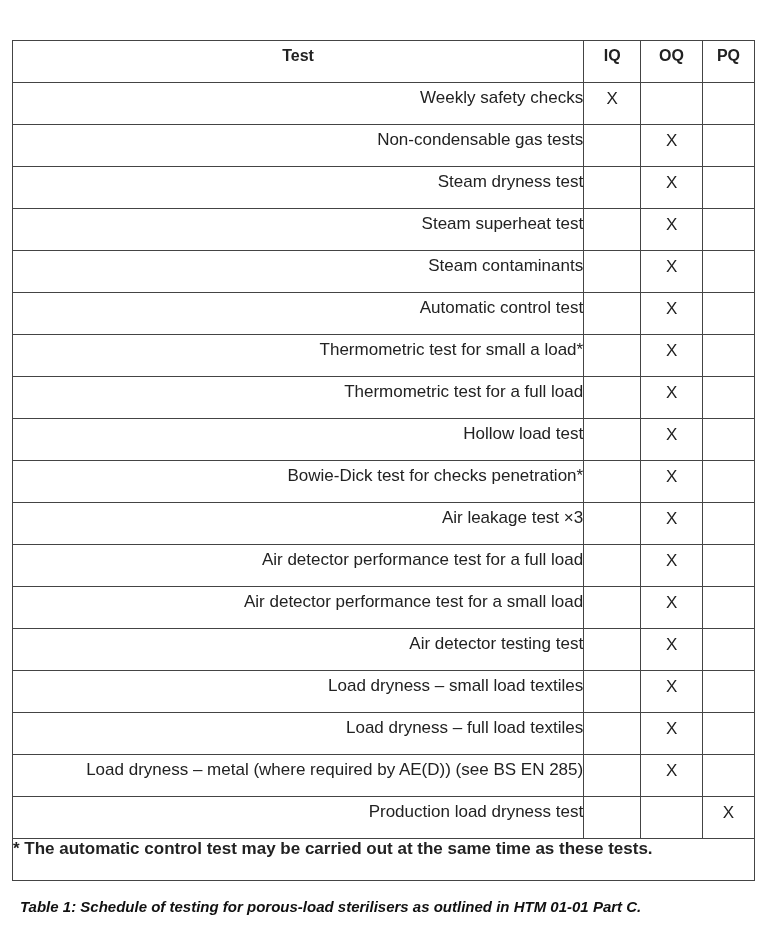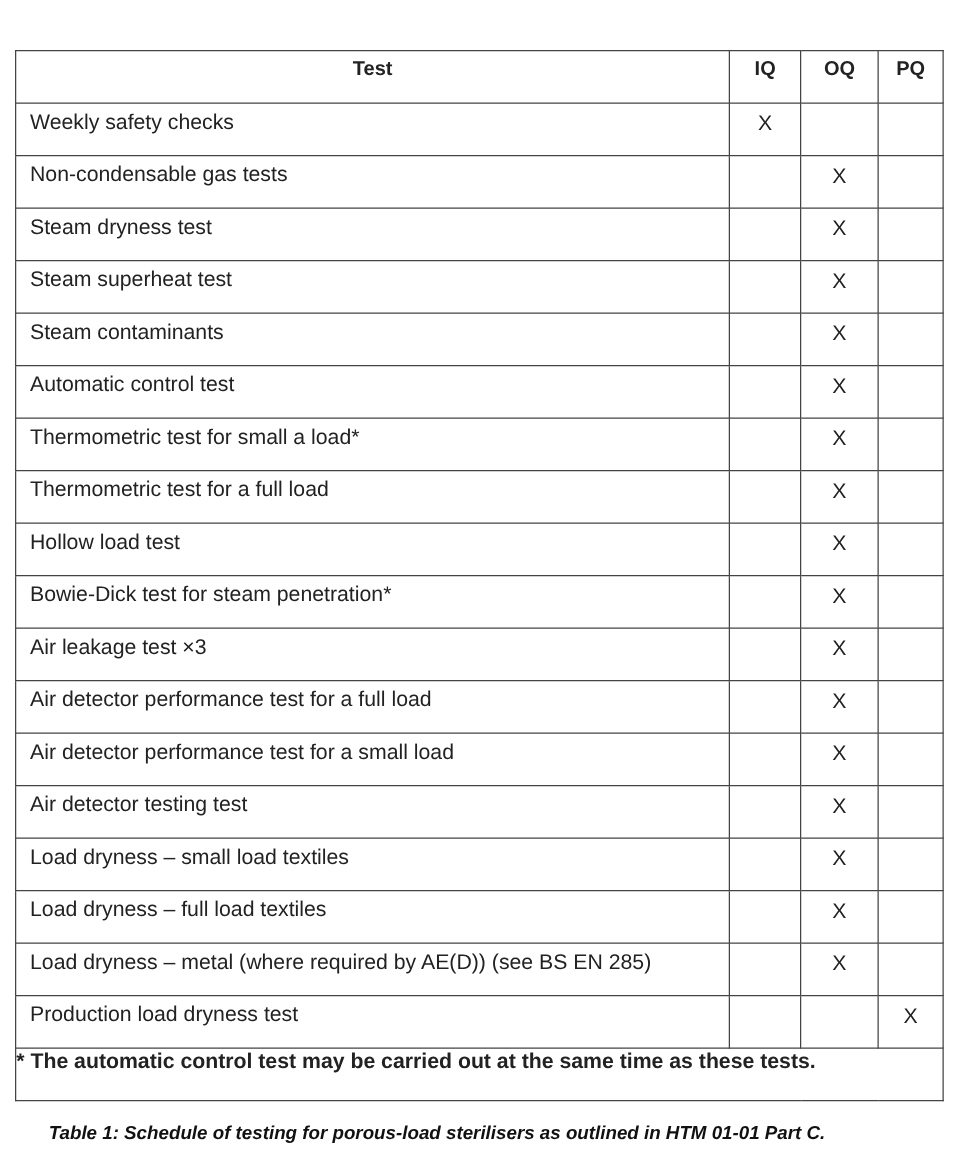--- a/index.html
+++ b/index.html
@@ -7,27 +7,27 @@
   table.sched {
     position: absolute; left: 12px; top: 12px;
     width: 743px; border-collapse: collapse;
     font-size: 17px;
     margin-top: 28px;
   }
   table.sched td, table.sched th {
     border: 1px solid #444; height: 41px; padding: 0;
   }
   table.sched th { font-weight: bold; text-align: center; font-size: 16px; vertical-align: top; padding-top: 6px; height: 35px; }
-  table.sched td.name { padding-left: 11px; vertical-align: top; padding-top: 5px; height: 36px; }
+  table.sched td.name { padding-left: 11px; vertical-align: top; padding-top: 5px; height: 36px; text-align: right; }
   table.sched td.mark { text-align: center; vertical-align: top; padding-top: 6px; height: 35px; font-size: 17px; }
   col.c0 { width: 572px; } col.c1 { width: 57px; } col.c2 { width: 62px; } col.c3 { width: 52px; }
   td.foot { padding-left: 11px; vertical-align: top; padding-top: 5px; height: 36px; font-weight: bold; }
   .caption {
     position: absolute; left: 20px; top: 898px;
-    font-style: italic; font-weight: bold; font-size: 15px; color: #111; margin-left: 19px;
+    font-style: italic; font-weight: bold; font-size: 15px; color: #111;
   }
 </style>
 </head>
 <body>
 
 <table class="sched">
   <colgroup>
       <col class="c0">
       <col class="c1">
       <col class="c2">
@@ -90,21 +90,21 @@
         <td class="mark">X</td>
         <td class="mark"></td>
       </tr>
       <tr>
         <td class="name">Hollow load test</td>
         <td class="mark"></td>
         <td class="mark">X</td>
         <td class="mark"></td>
       </tr>
       <tr>
-        <td class="name">Bowie-Dick test for steam penetration*</td>
+        <td class="name">Bowie-Dick test for checks penetration*</td>
         <td class="mark"></td>
         <td class="mark">X</td>
         <td class="mark"></td>
       </tr>
       <tr>
         <td class="name">Air leakage test ×3</td>
         <td class="mark"></td>
         <td class="mark">X</td>
         <td class="mark"></td>
       </tr>

